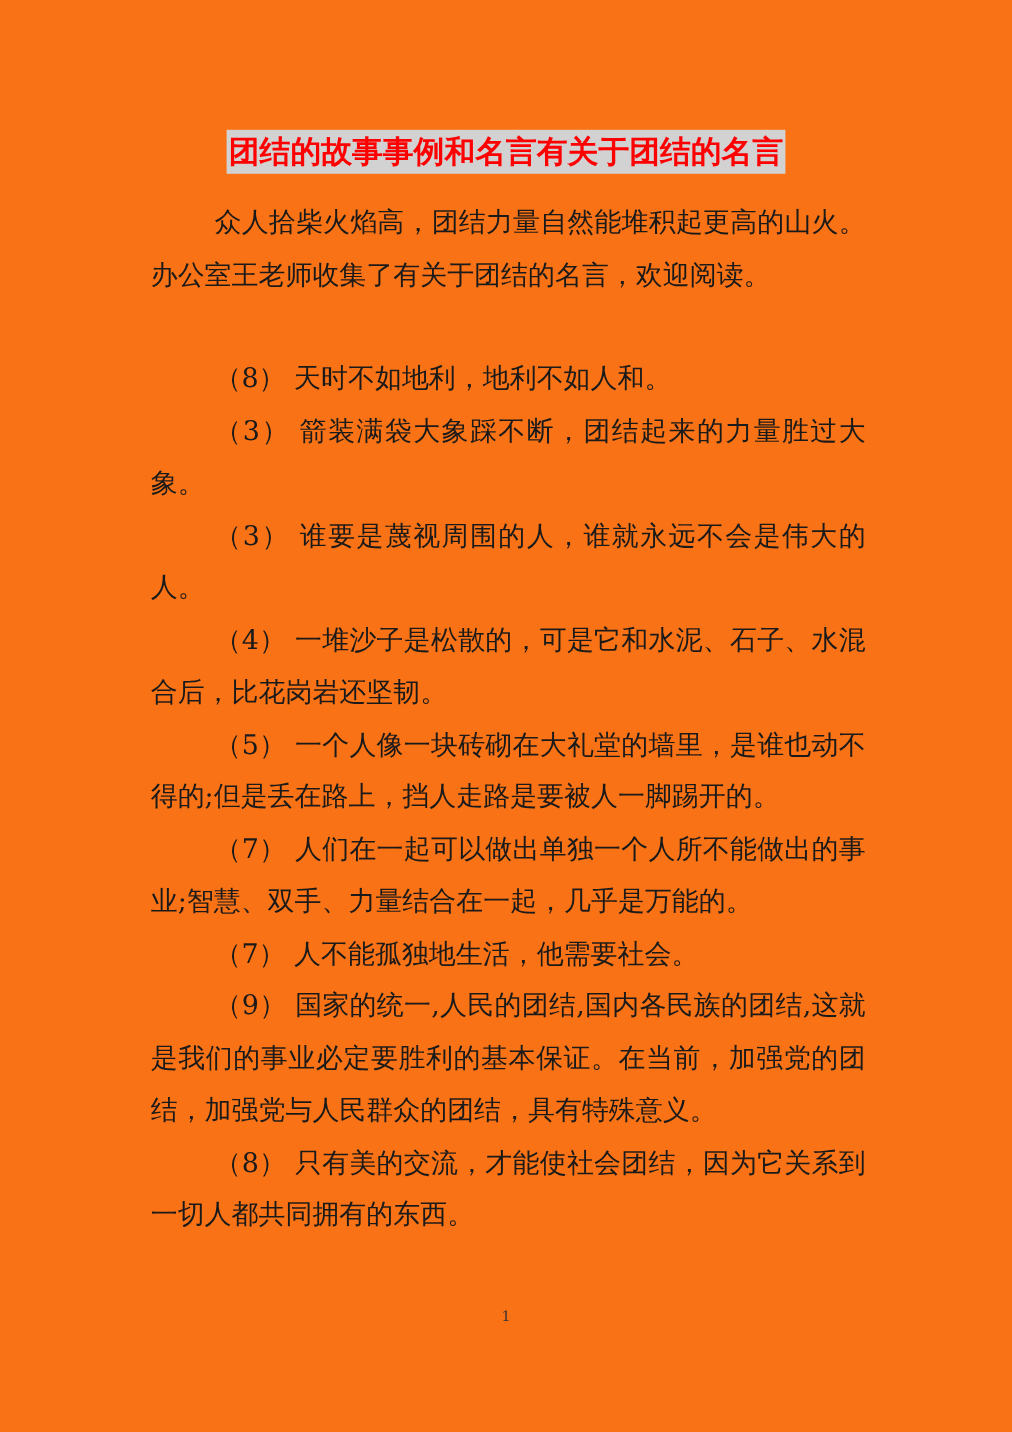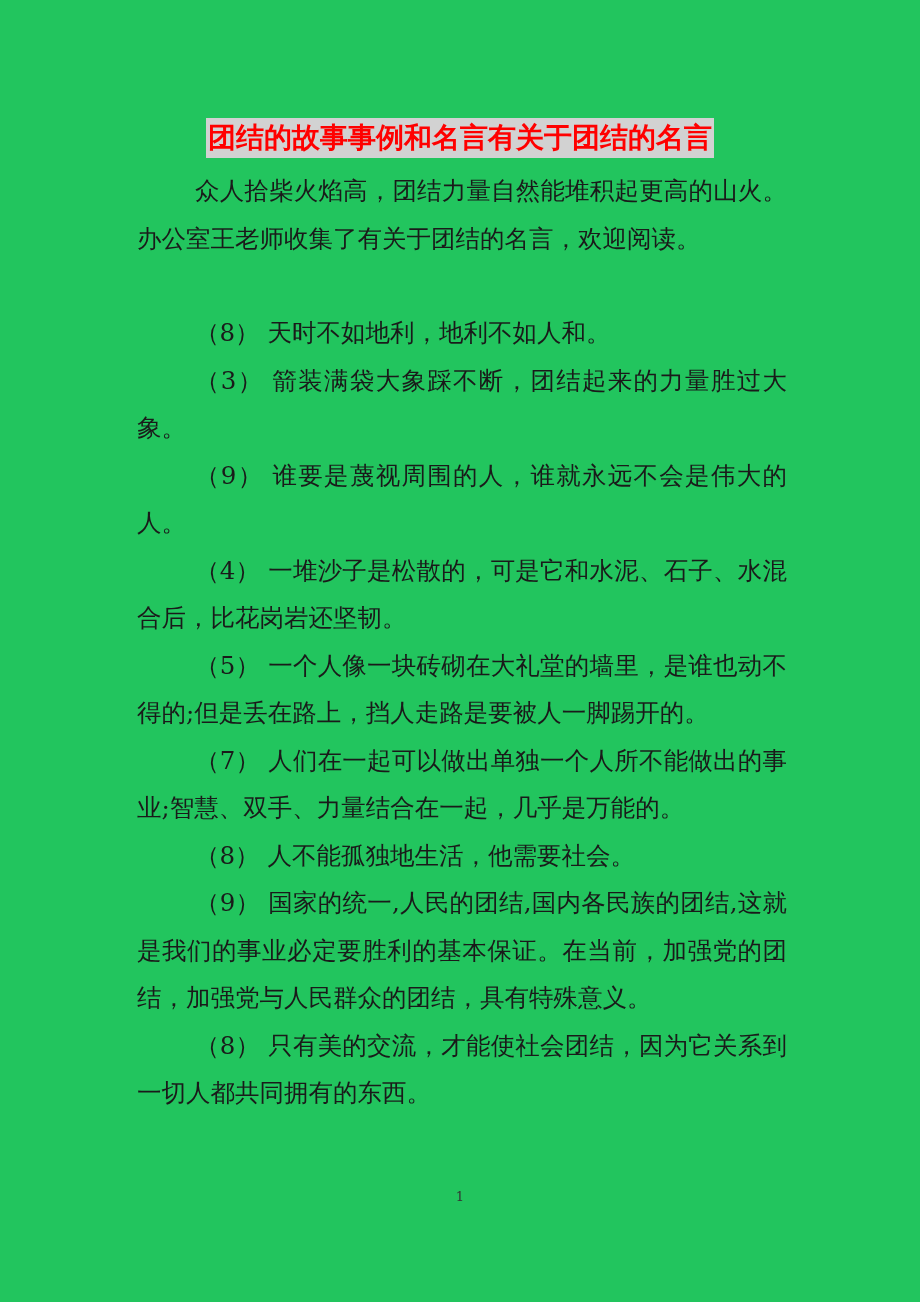--- a/index.html
+++ b/index.html
@@ -11,21 +11,21 @@
     width: 920px;
     height: 1302px;
     position: relative;
     font-family: "DejaVu Serif", "Liberation Serif", serif;
     overflow: hidden;
   }
 
   .page {
     position: absolute;
     inset: 0;
-    background: #22c55e;
+    background: #f97316;
   }
 
   
   .title-block {
     position: absolute;
     top: 118px;
     left: 0;
     width: 920px;
     text-align: center;
   }
@@ -38,21 +38,21 @@
     font-size: 28px;
     line-height: 40px;
     letter-spacing: 0px;
     padding: 0 2px;
     white-space: nowrap;
   }
 
   
   .body-block {
     position: absolute;
-    top: 167px;
+    top: 178px;
     left: 137px;
     width: 650px;
   }
   .para {
     font-size: 24.5px;
     line-height: 47.5px;
     color: #1a1a1a;
     text-align: justify;
     text-justify: inter-ideograph;
     margin: 0;
@@ -92,30 +92,30 @@
   <div class="body-block">
 
     <p class="para indent">众人拾柴火焰高，团结力量自然能堆积起更高的山火。办公室王老师收集了有关于团结的名言，欢迎阅读。</p>
 
     <div class="spacer-lg"></div>
 
     <p class="para indent">（8） 天时不如地利，地利不如人和。</p>
 
     <p class="para indent">（3） 箭装满袋大象踩不断，团结起来的力量胜过大象。</p>
 
-    <p class="para indent">（9） 谁要是蔑视周围的人，谁就永远不会是伟大的人。</p>
+    <p class="para indent">（3） 谁要是蔑视周围的人，谁就永远不会是伟大的人。</p>
 
     <p class="para indent">（4） 一堆沙子是松散的，可是它和水泥、石子、水混合后，比花岗岩还坚韧。</p>
 
     <p class="para indent">（5） 一个人像一块砖砌在大礼堂的墙里，是谁也动不得的;但是丢在路上，挡人走路是要被人一脚踢开的。</p>
 
 
     <p class="para indent">（7） 人们在一起可以做出单独一个人所不能做出的事业;智慧、双手、力量结合在一起，几乎是万能的。</p>
 
-    <p class="para indent">（8） 人不能孤独地生活，他需要社会。</p>
+    <p class="para indent">（7） 人不能孤独地生活，他需要社会。</p>
 
     <p class="para indent">（9） 国家的统一,人民的团结,国内各民族的团结,这就是我们的事业必定要胜利的基本保证。在当前，加强党的团结，加强党与人民群众的团结，具有特殊意义。</p>
 
     <p class="para indent">（8） 只有美的交流，才能使社会团结，因为它关系到一切人都共同拥有的东西。</p>
 
   </div>
 
   <div class="footer">
     <span class="page-number">1</span>
   </div>

